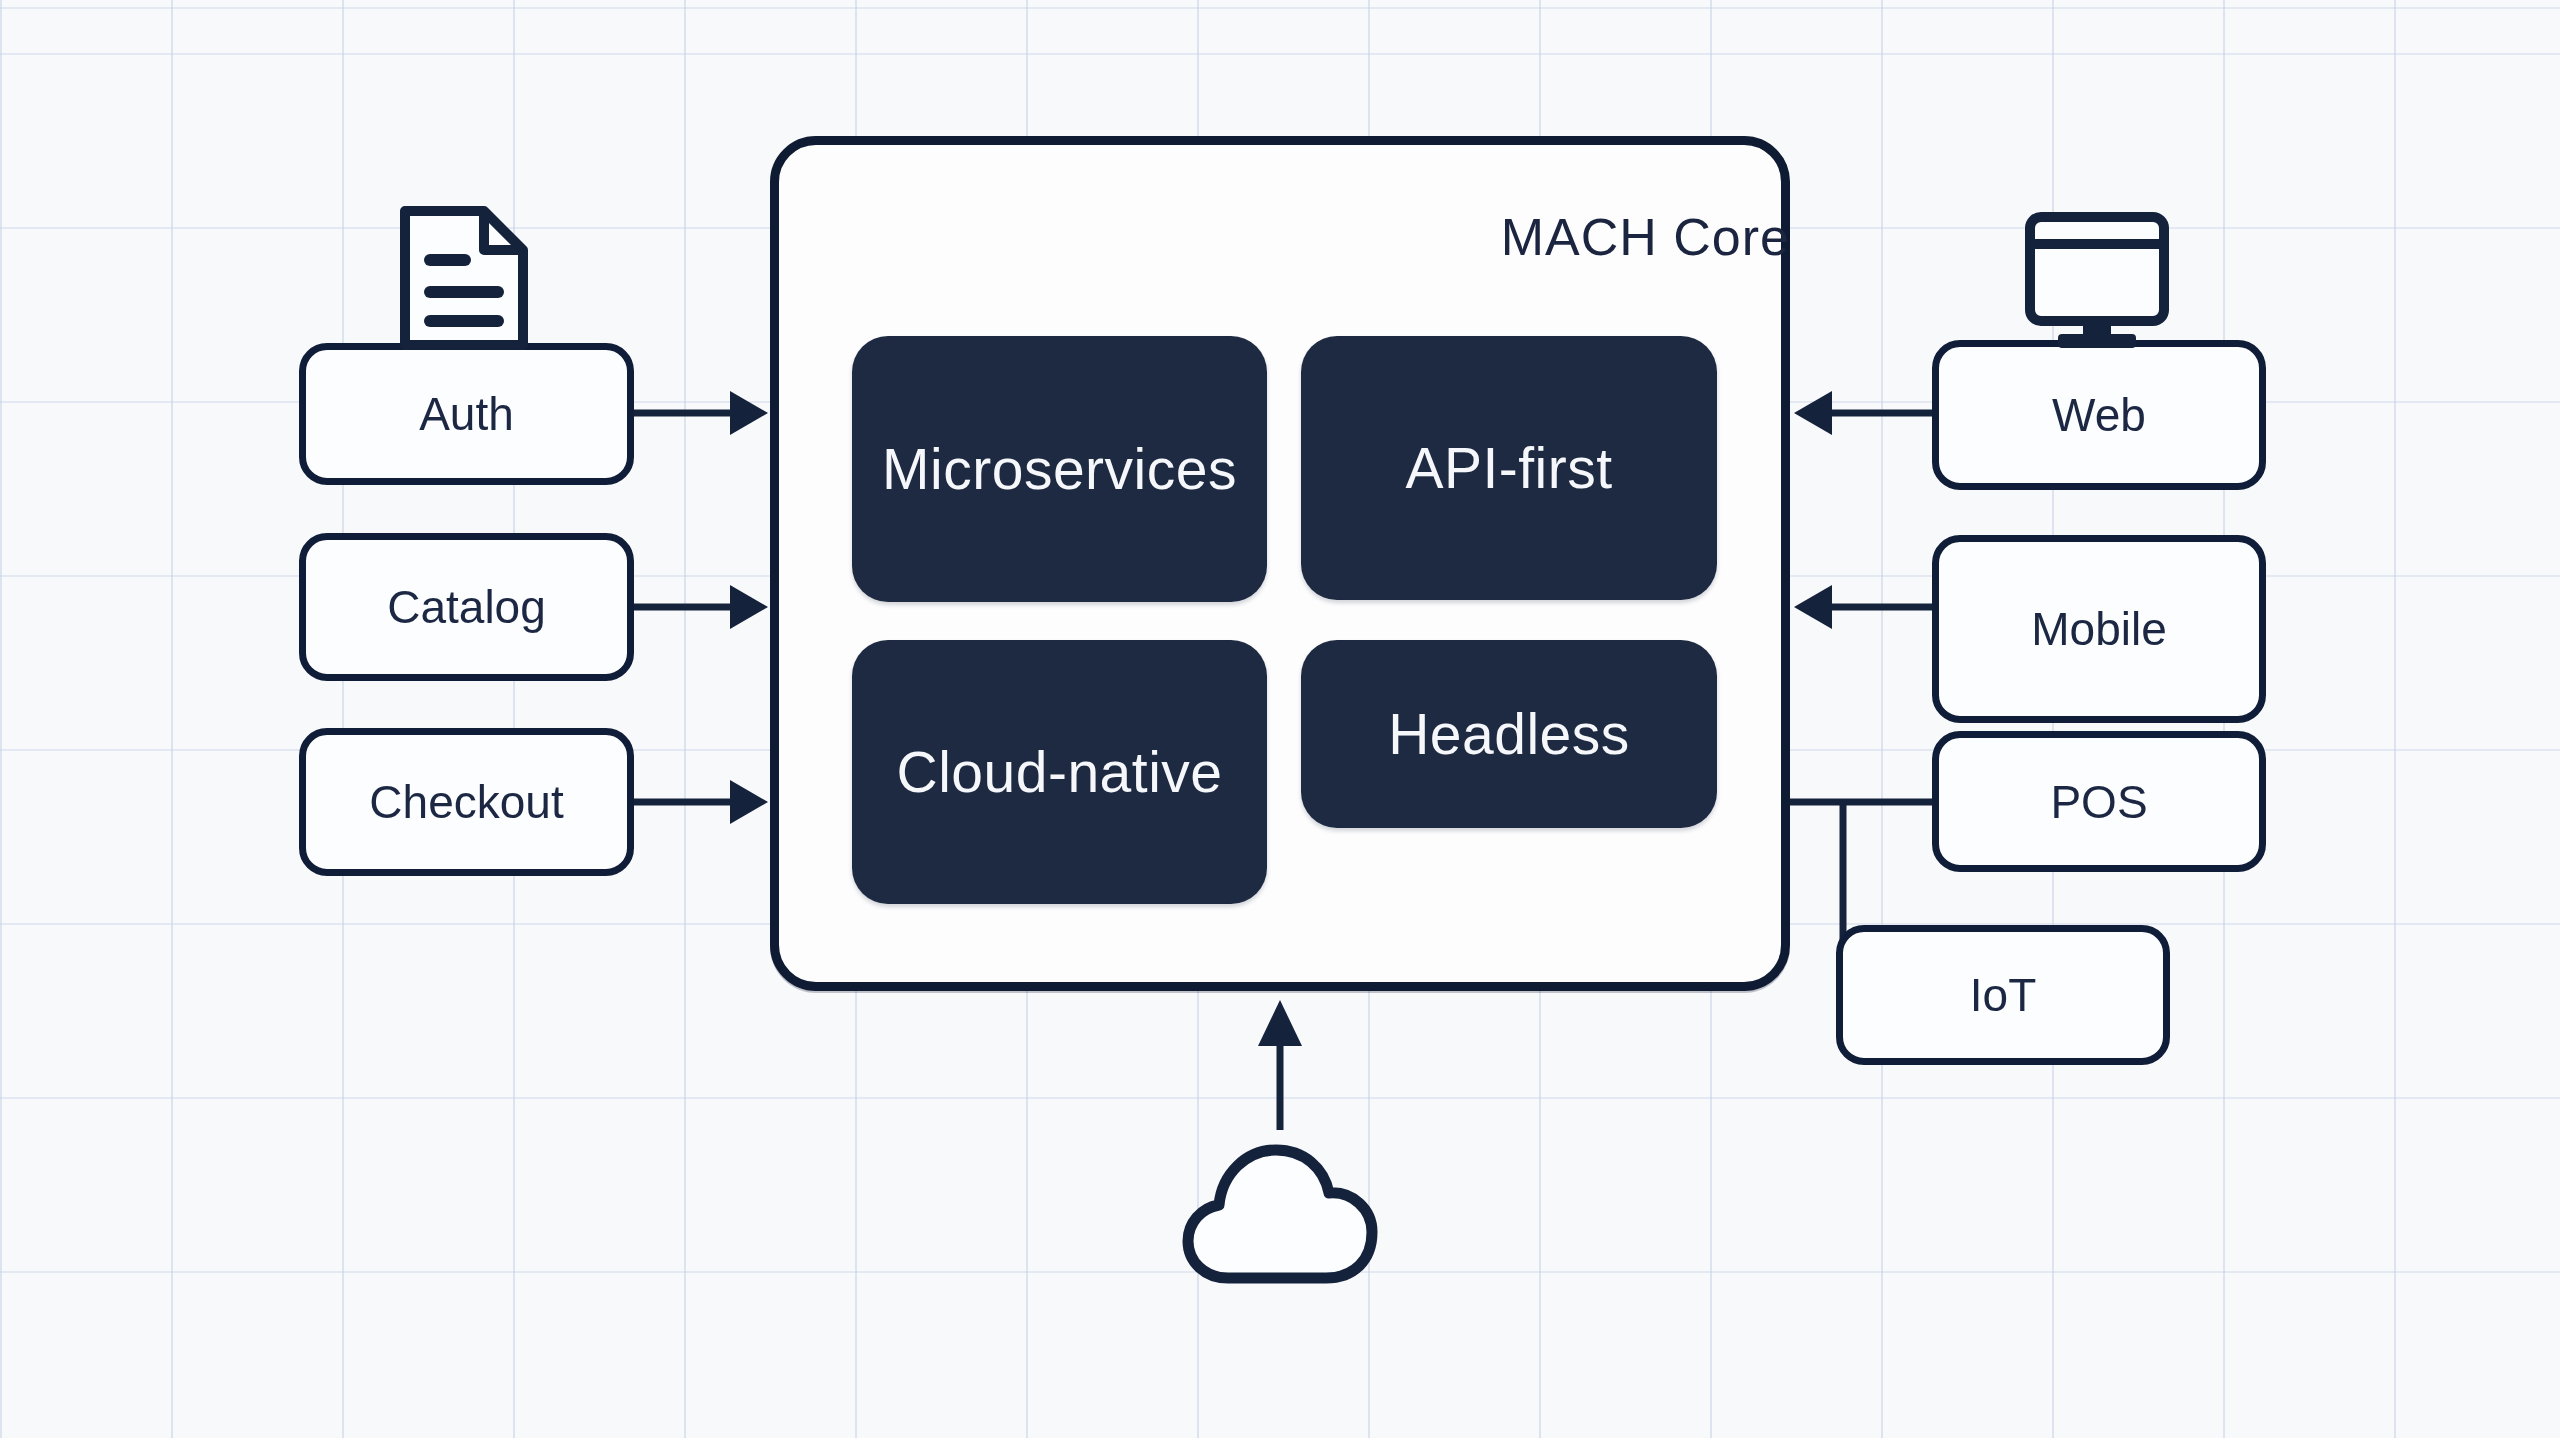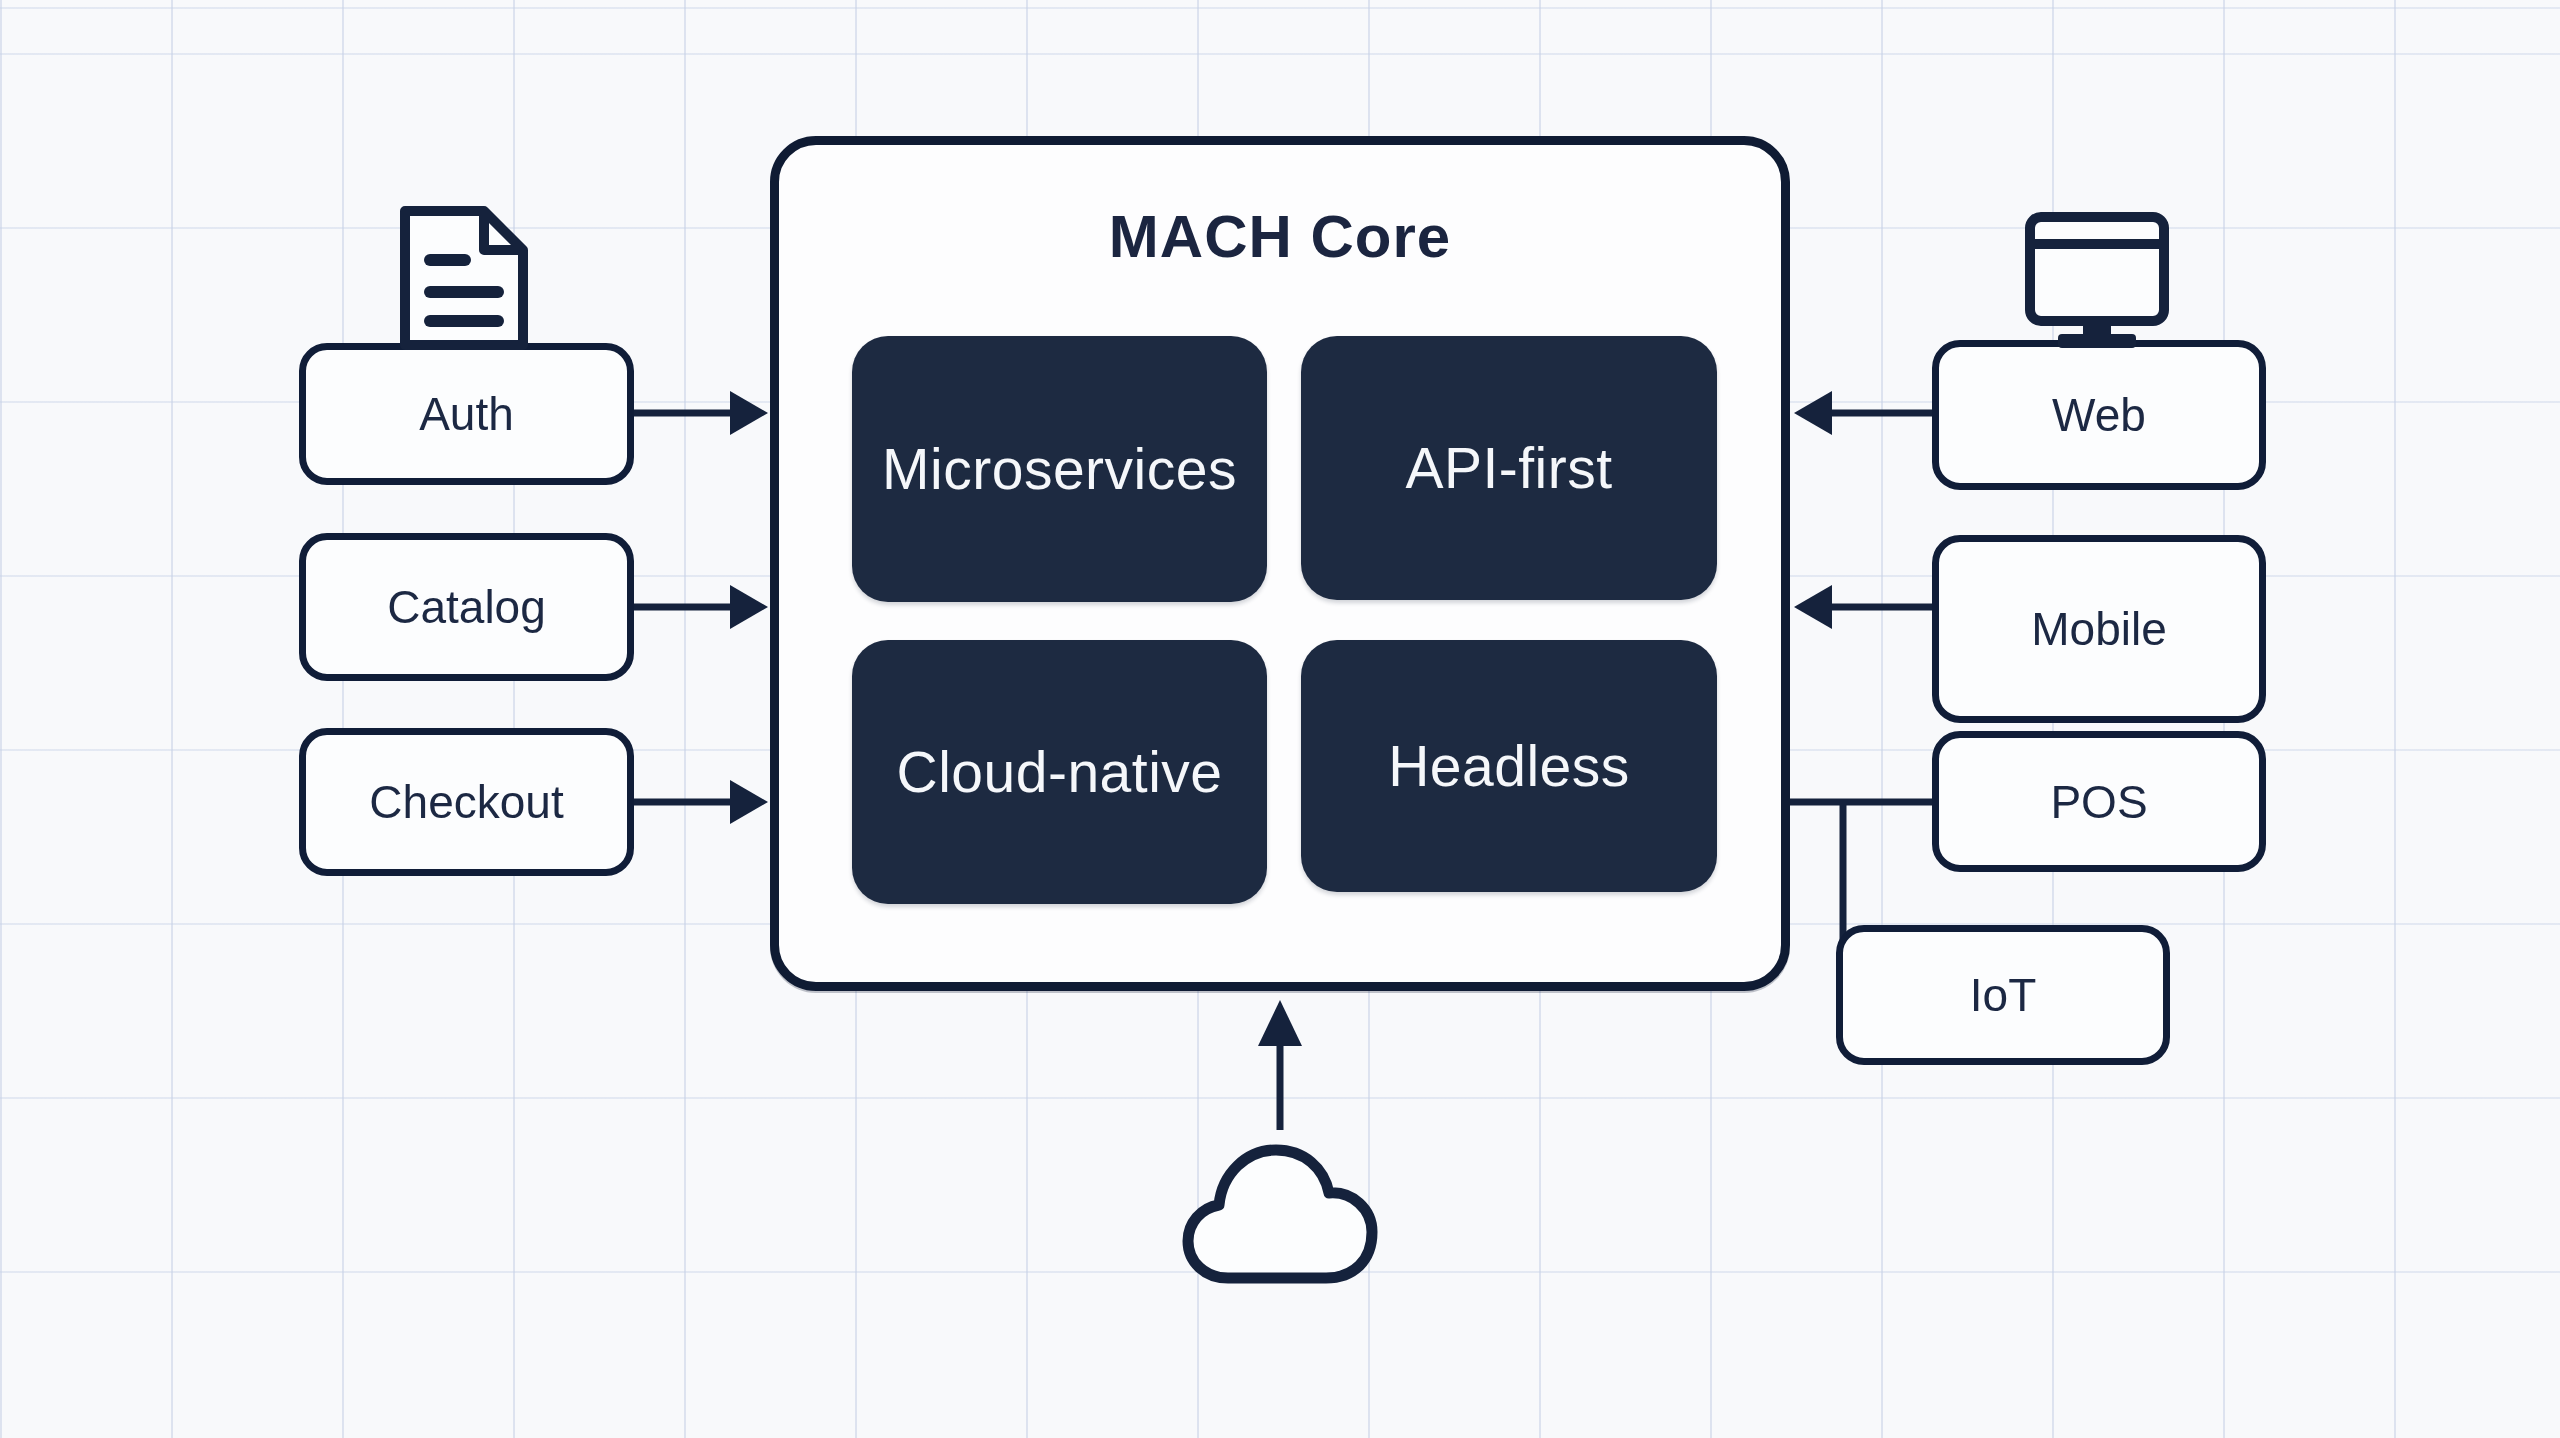--- a/index.html
+++ b/index.html
@@ -37,23 +37,23 @@
     box-sizing: border-box;
     background: #fdfdfe;
     border: 9px solid #0f1b33;
     border-radius: 46px;
     box-shadow: 0 2px 0 rgba(15,27,51,0.25);
   }
   .core-title {
     position: absolute;
     left: 770px; top: 196px;
     width: 1020px;
-    text-align: center;
-    font-size: 60px;
-    font-weight: 700;
+    text-align: right;
+    font-size: 52px;
+    font-weight: 400;
     letter-spacing: 1px;
     color: #1b2540;
     line-height: 82px;
   }
   .pillar {
     position: absolute;
     box-sizing: border-box;
     background: #1d2a41;
     border-radius: 36px;
     display: flex;
@@ -61,21 +61,21 @@
     justify-content: center;
     color: #f5f7fa;
     font-size: 57px;
     font-weight: 400;
     letter-spacing: 0.5px;
     box-shadow: 0 3px 4px rgba(15,27,51,0.18);
   }
   .pillar-microservices { left: 852px;  top: 336px; width: 415px; height: 266px; }
   .pillar-api-first     { left: 1301px; top: 336px; width: 416px; height: 264px; }
   .pillar-cloud-native  { left: 852px;  top: 640px; width: 415px; height: 264px; }
-  .pillar-headless      { left: 1301px; top: 640px; width: 416px; height: 252px; }
+  .pillar-headless      { left: 1301px; top: 640px; width: 416px; height: 188px; }
   .node-box {
     position: absolute;
     box-sizing: border-box;
     background: #fcfdfe;
     border: 7px solid #101d38;
     border-radius: 28px;
     display: flex;
     align-items: center;
     justify-content: center;
     color: #1c2843;

